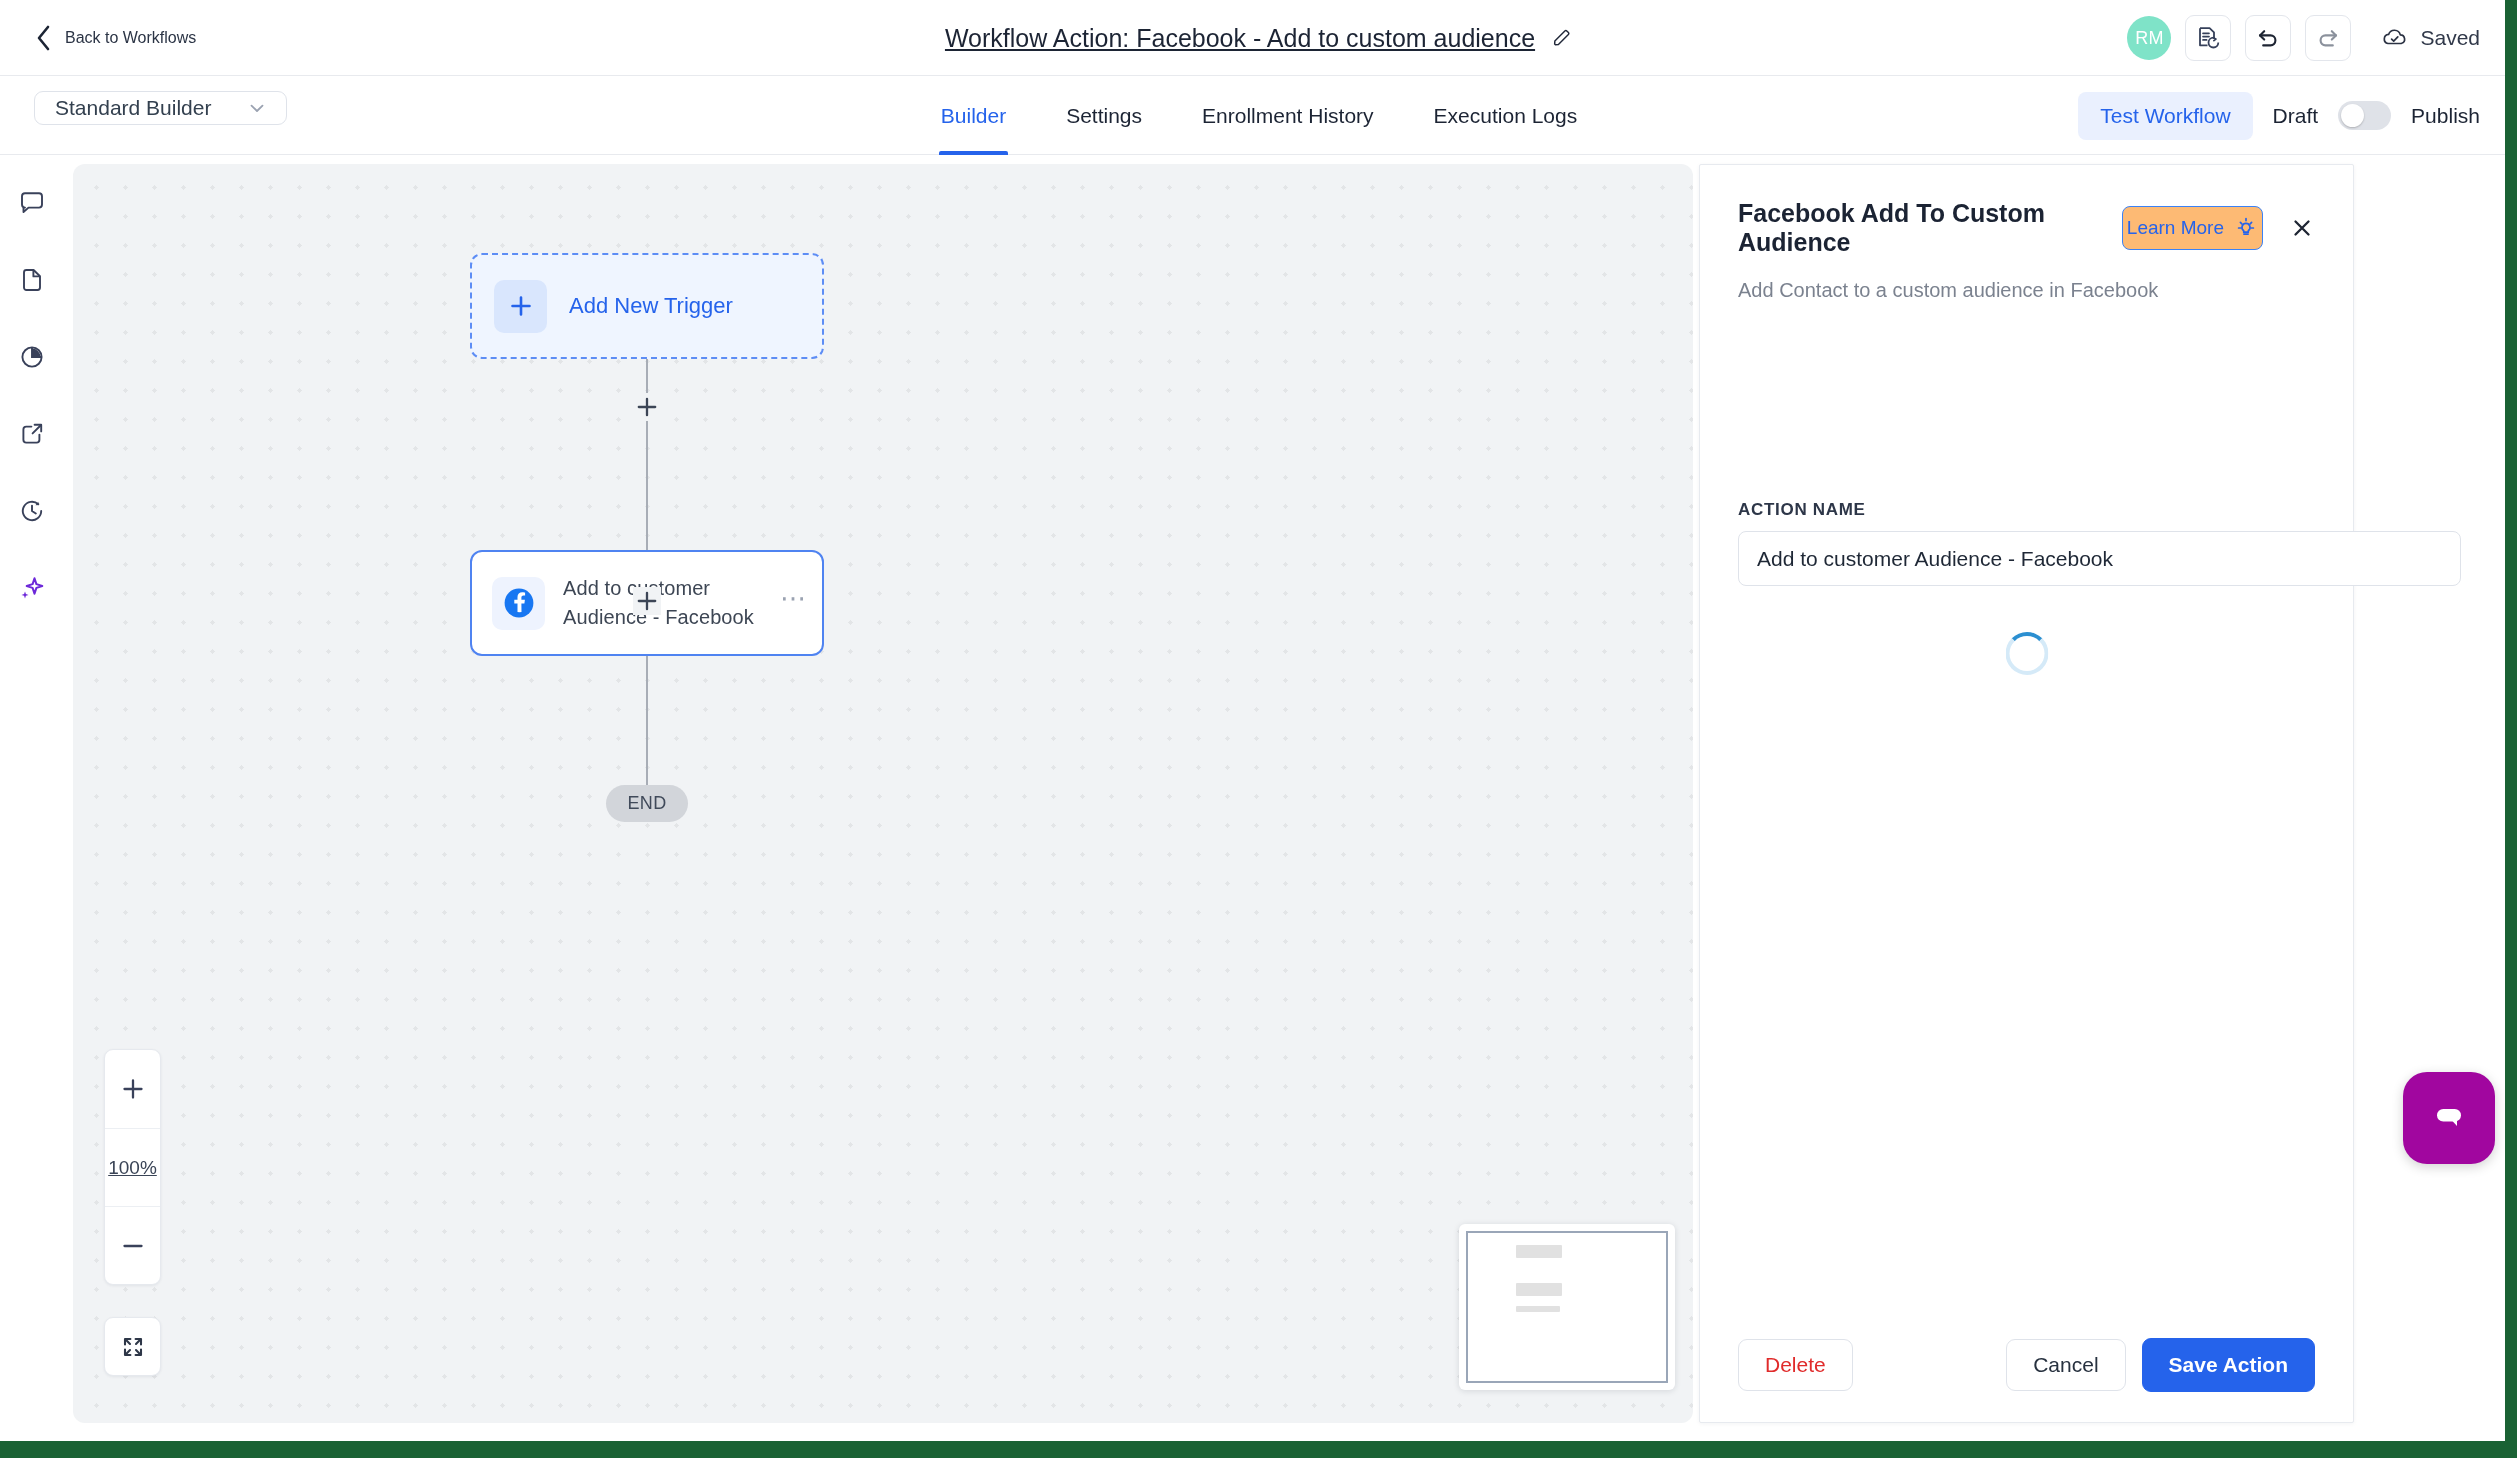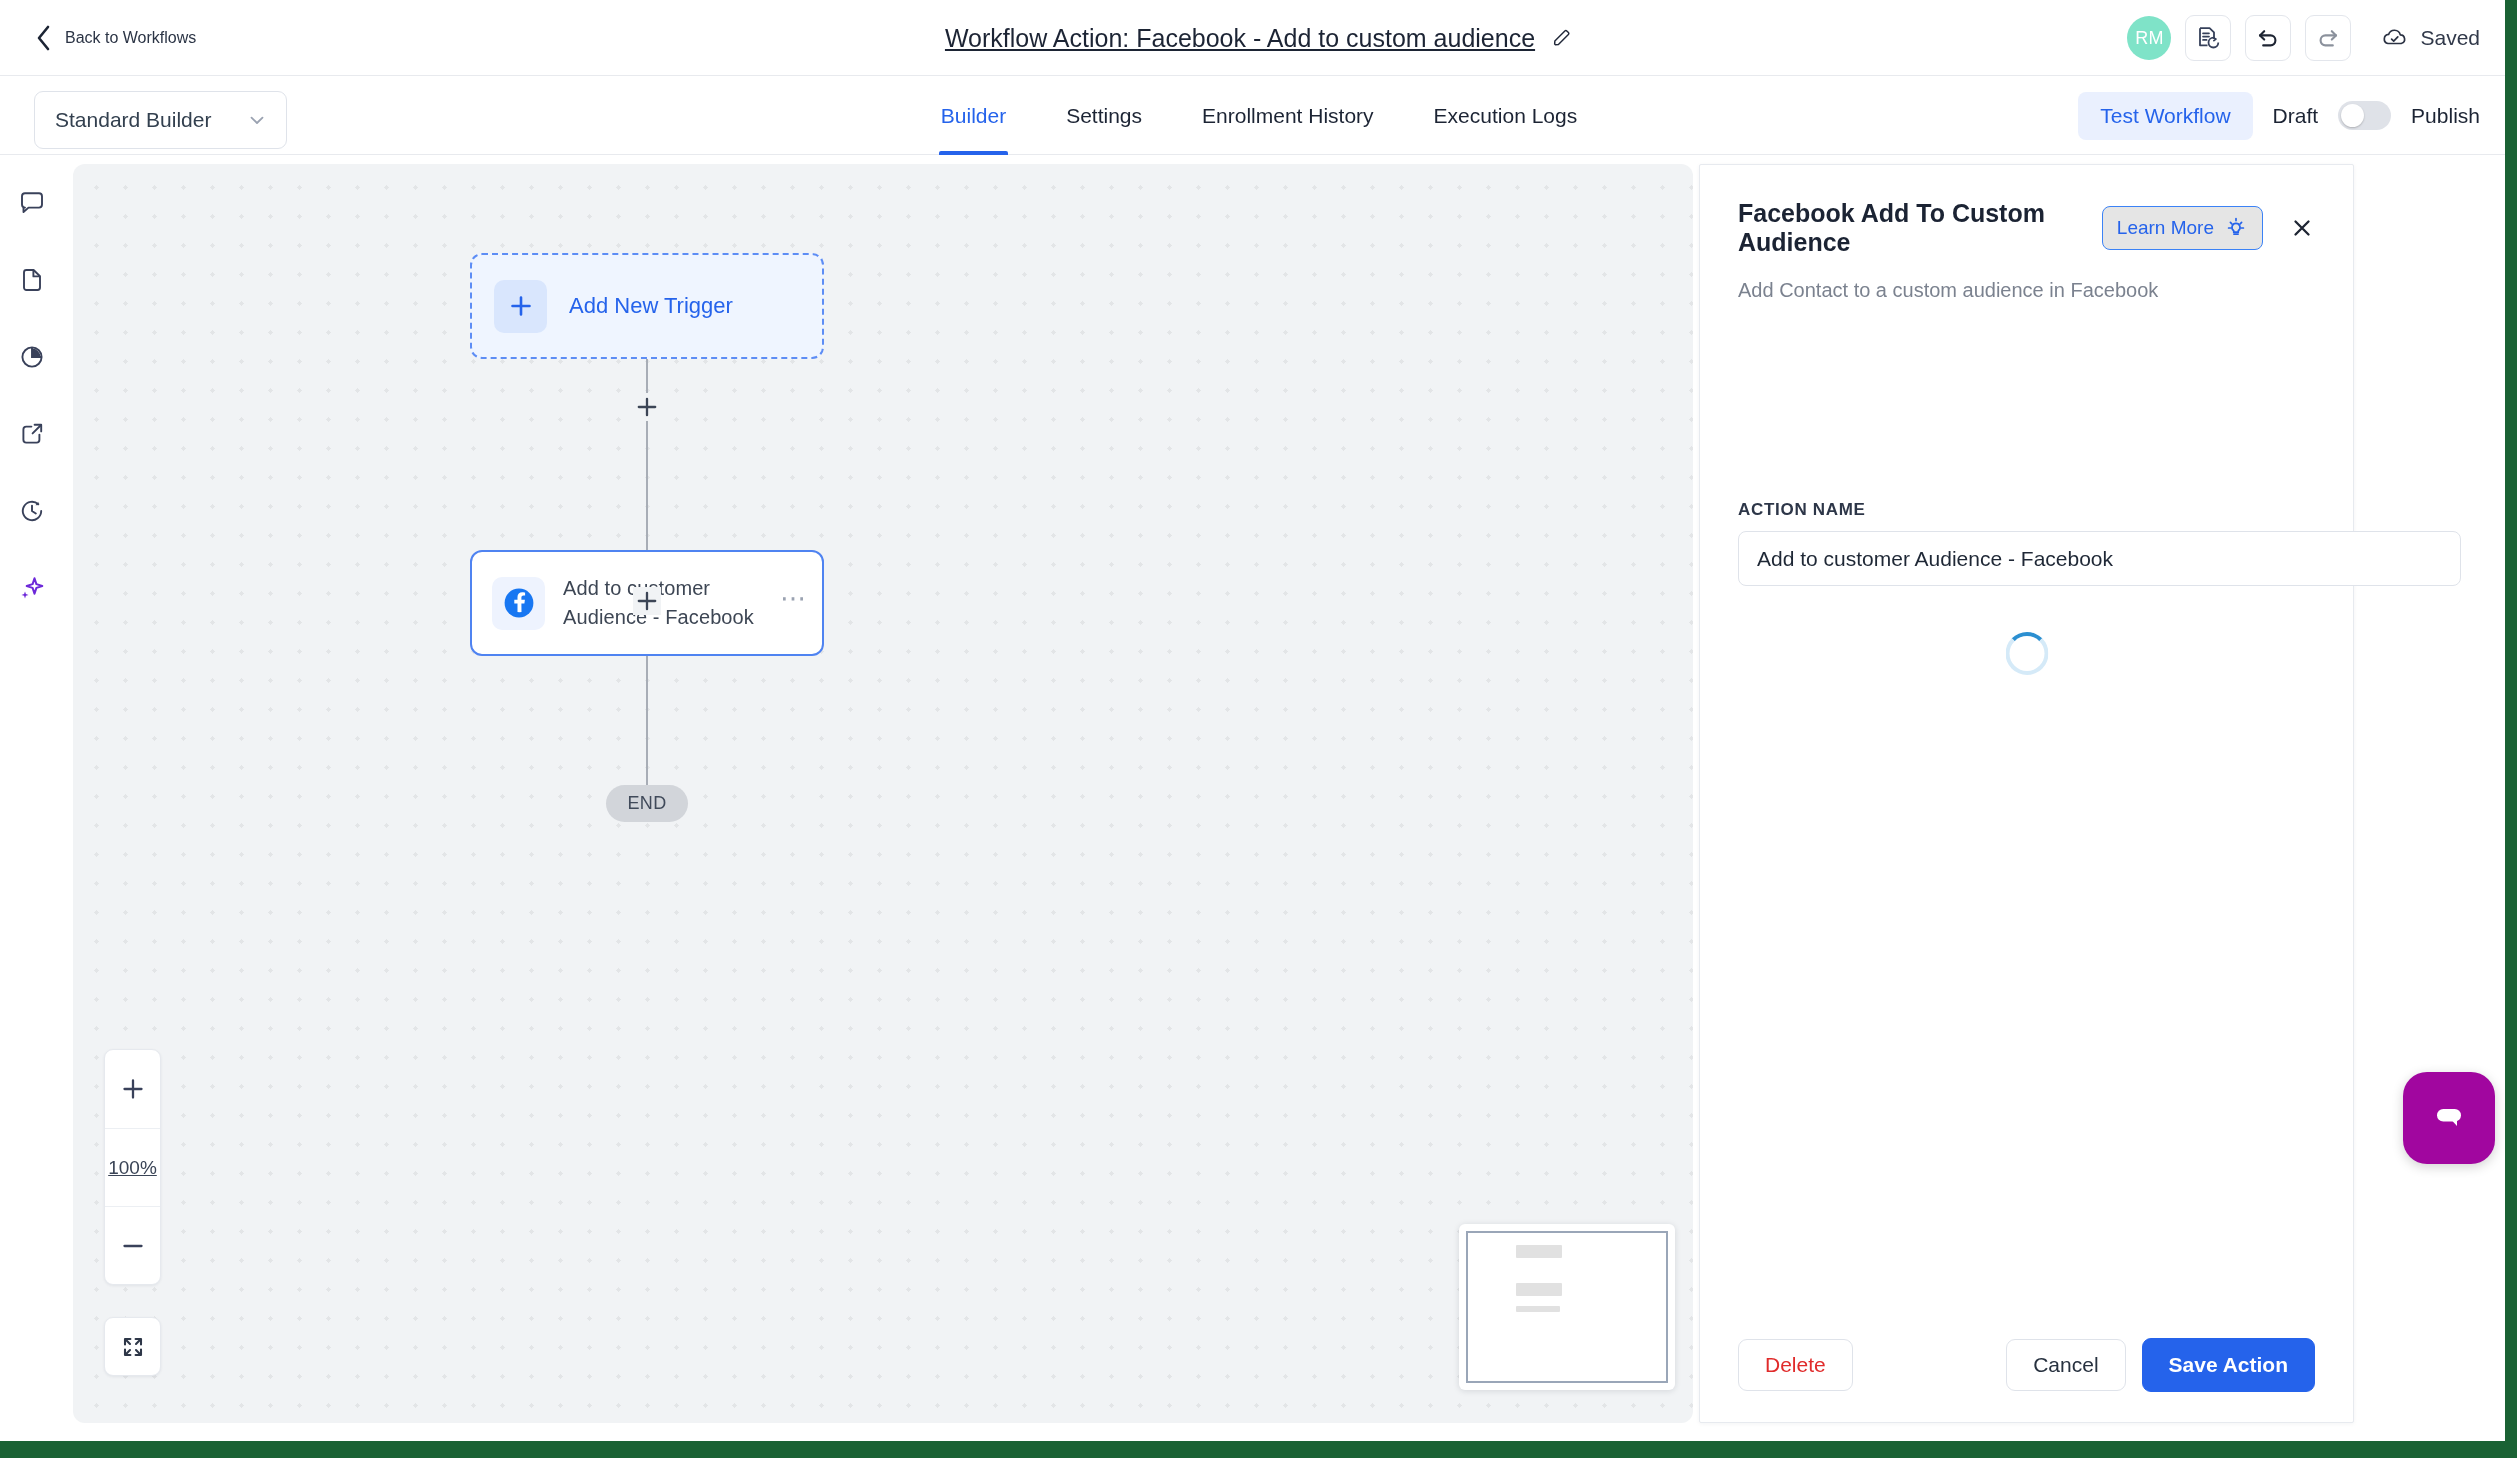--- a/index.html
+++ b/index.html
@@ -51,21 +51,21 @@
   .saved-wrap { display:flex; align-items:center; gap:11px; margin-left:16px; }
   .saved-text { font-size:21px; color:#31394a; }
 
   
   .subbar {
     position:absolute; left:0; top:76px; width:2518px; height:79px;
     background:#fff; border-bottom:1px solid #e8eaee;
   }
   .builder-select {
     position:absolute; left:34px; top:15px;
-    width:253px; height:58px;
+    width:253px; height:34px;
     border:1px solid #dfe3ea; border-radius:9px; background:#fff;
     display:flex; align-items:center; justify-content:space-between;
     padding:0 18px 0 20px; cursor:pointer;
   }
   .builder-select span { font-size:21px; color:#33404f; }
   .tabs {
     position:absolute; left:0; right:0; top:0; height:79px;
     display:flex; align-items:center; justify-content:center; gap:0;
   }
   .tab {
@@ -205,22 +205,22 @@
   .panel {
     position:absolute; left:1699px; top:164px; width:655px; height:1259px;
     background:#fff; border:1px solid #e7eaef; border-radius:2px;
     box-shadow:0 1px 4px rgba(20,30,50,.05);
   }
   .panel-head { position:absolute; left:0; right:0; top:0; padding:34px 38px 0 38px; }
   .panel-title-row { display:flex; align-items:center; }
   .panel-title { font-size:25px; font-weight:600; color:#1b2333; flex:1; }
   .learn-more {
     display:flex; align-items:center; gap:10px;
-    border:1px solid #3b82f6; border-radius:8px; background:#e5e5e5;
-    padding:9px 14px; cursor:pointer;
+    border:1px solid #3b82f6; border-radius:8px; background:#fdba74;
+    padding:9px 4px; cursor:pointer;
   }
   .learn-more span { font-size:19px; color:#2563eb; font-weight:500; }
   .close-x { margin-left:26px; width:26px; height:26px; cursor:pointer; }
   .panel-sub { margin-top:22px; font-size:20px; color:#7b828f; }
 
   .field-label {
     position:absolute; left:38px; top:335px;
     font-size:17px; font-weight:700; letter-spacing:0.7px; color:#2d3648;
   }
   .field-input {

